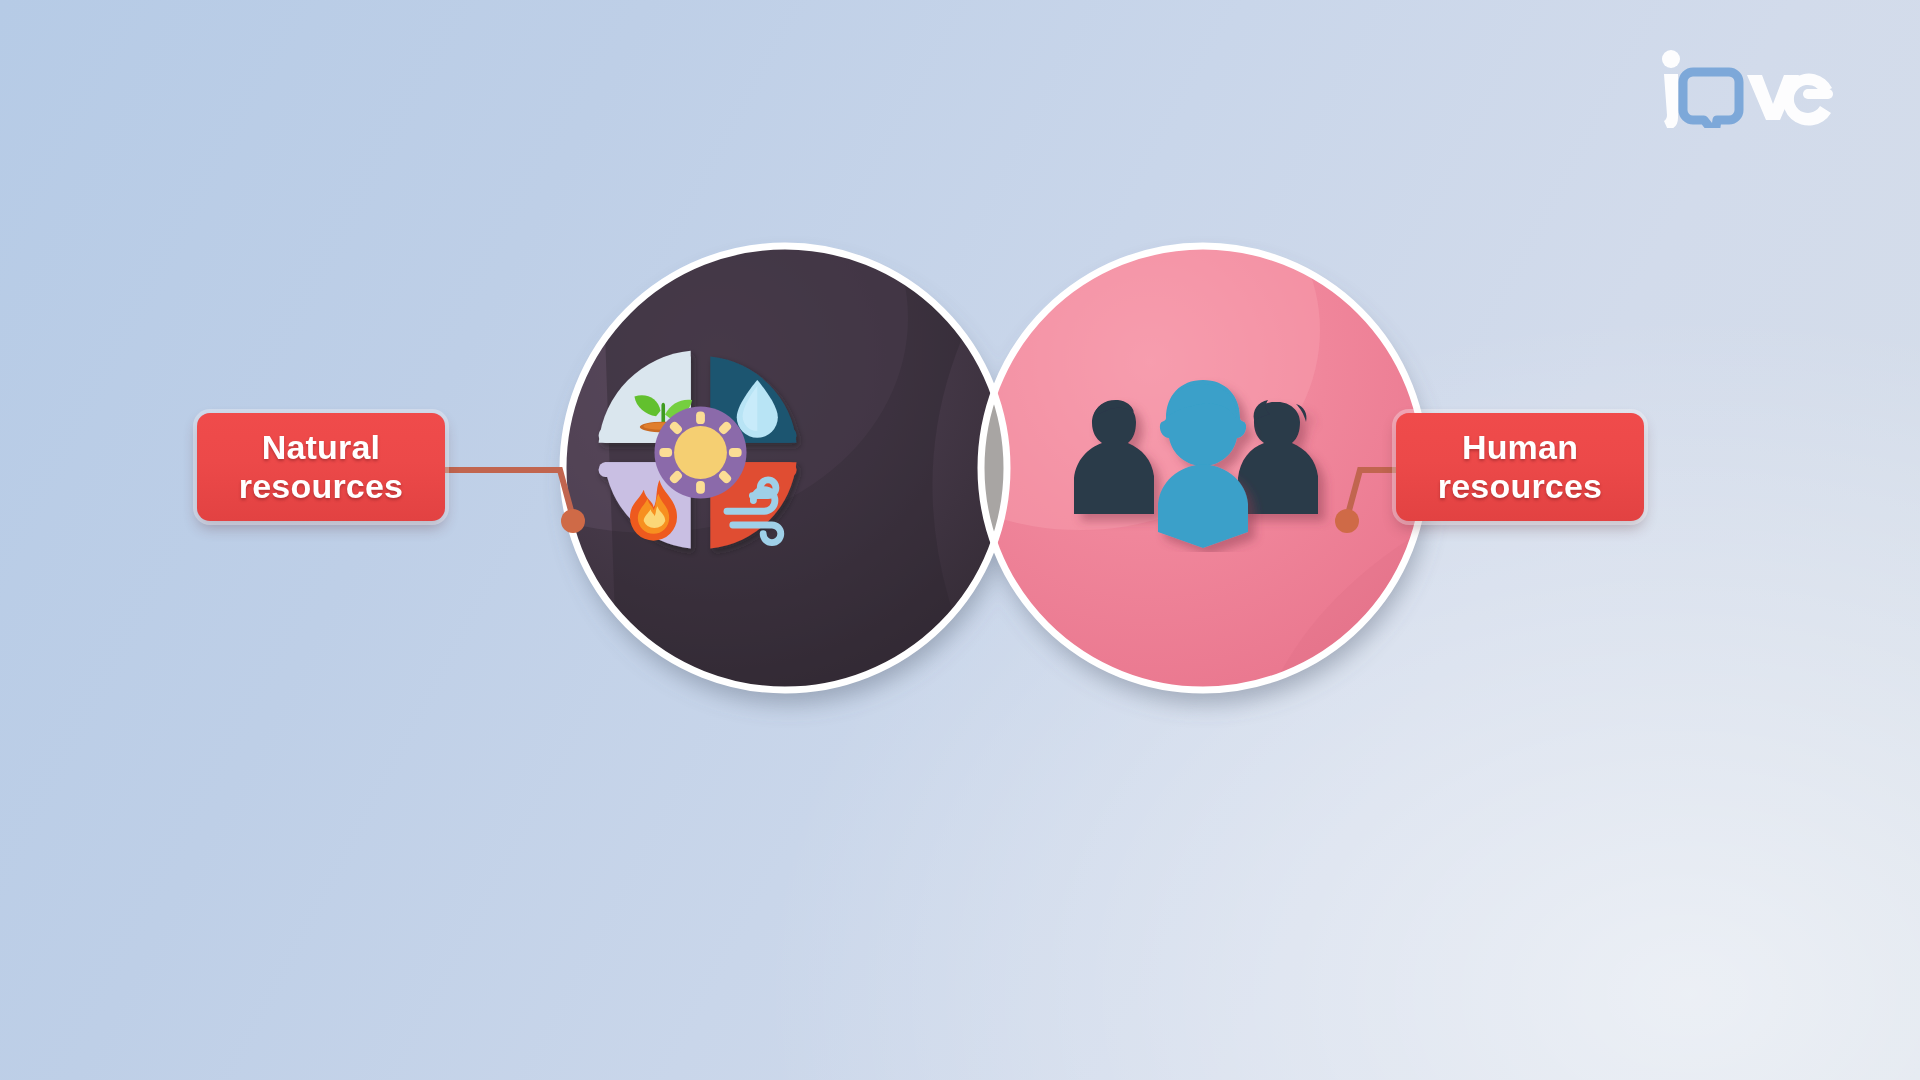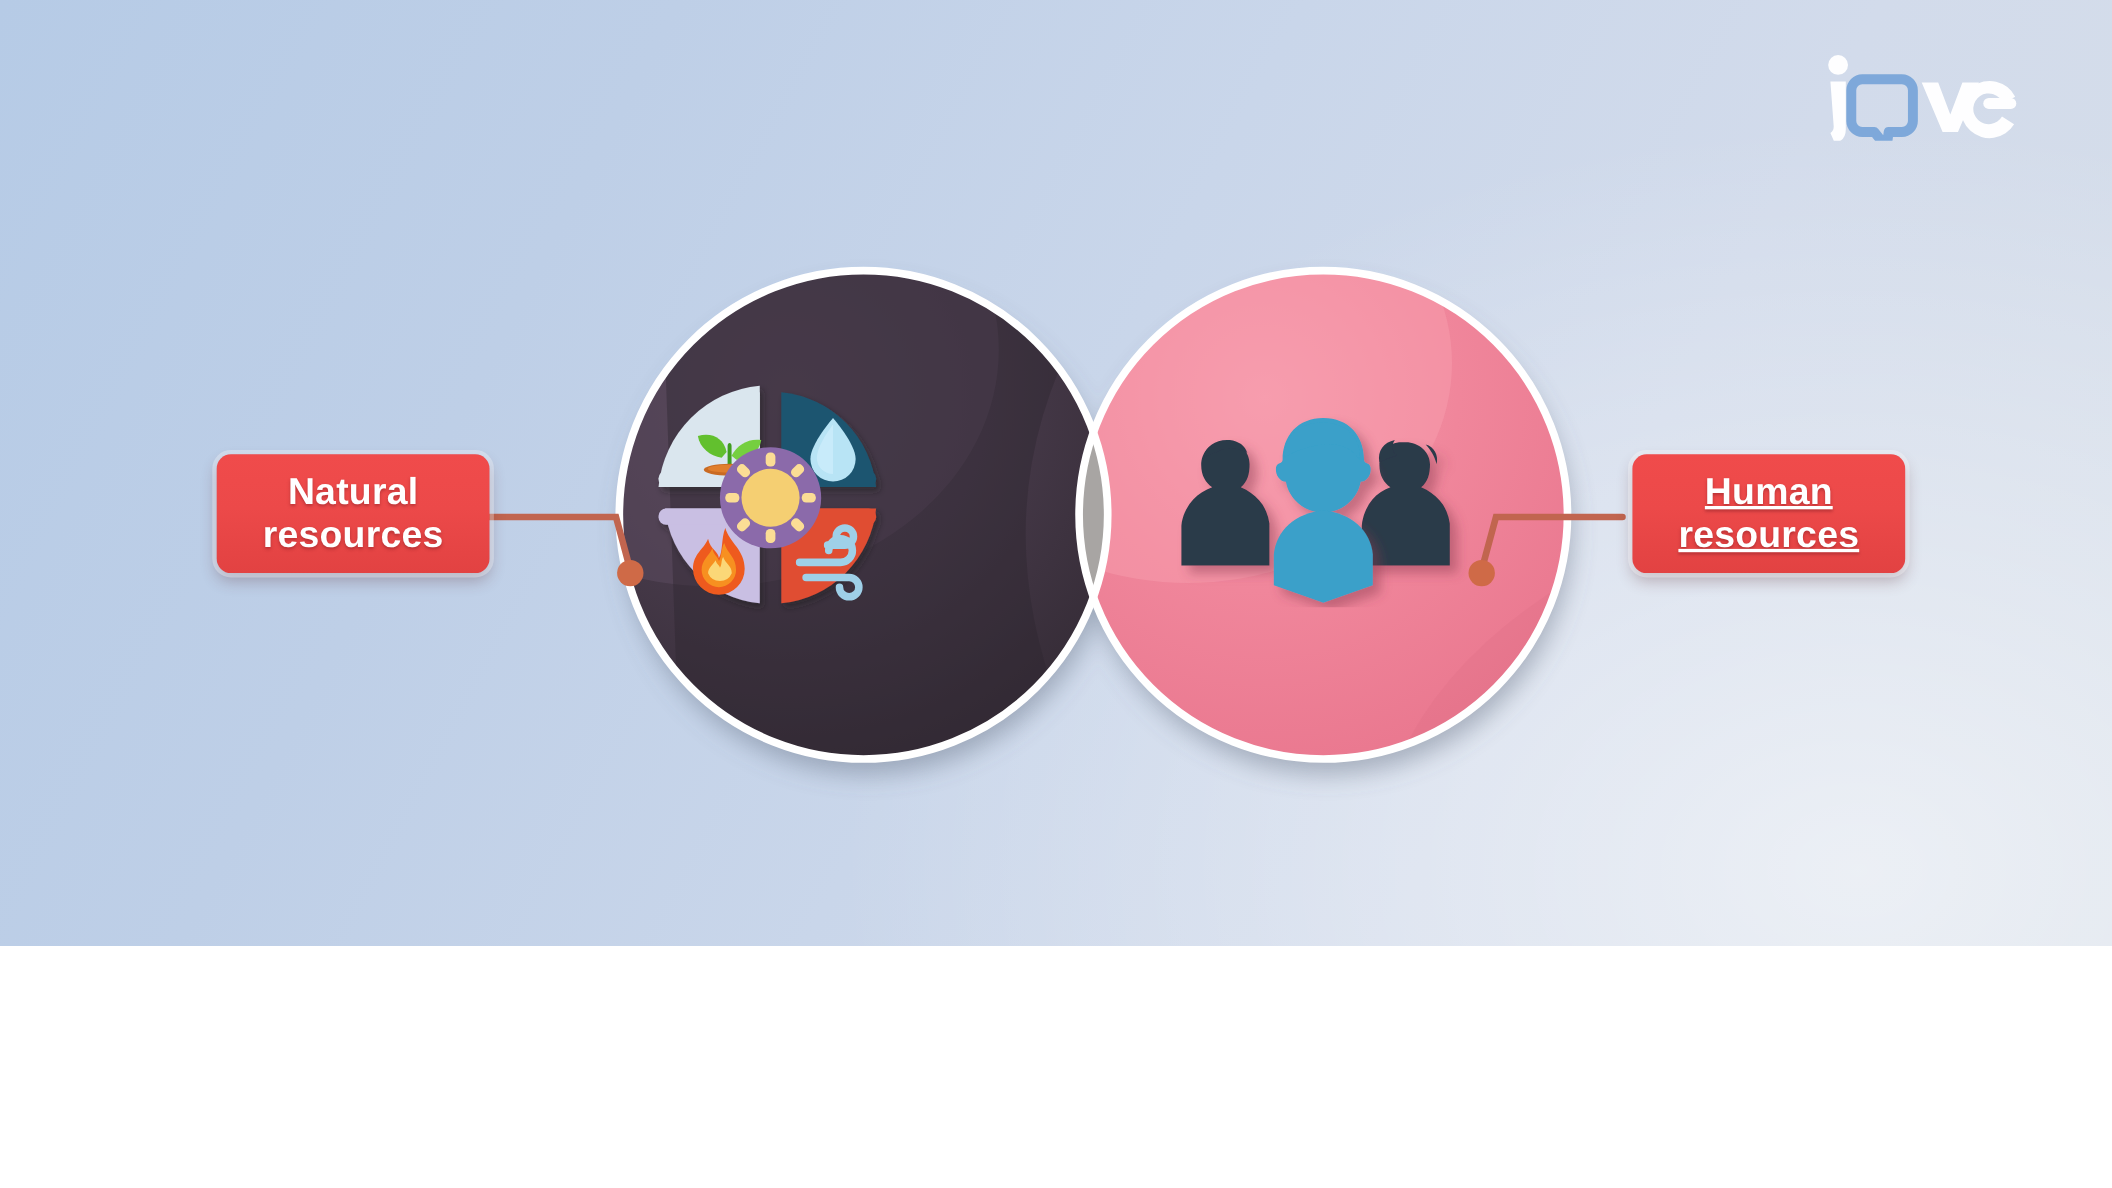--- a/index.html
+++ b/index.html
@@ -4,21 +4,21 @@
 <title>Resources Venn Diagram</title>
 <style>
   * { margin:0; padding:0; box-sizing:border-box; }
   html, body {
     width:1920px; height:1080px;
     overflow:hidden;
     font-family:"Liberation Sans", sans-serif;
   }
   #stage {
     position:relative;
-    width:1920px; height:860px;
+    width:1920px; height:1080px;
     background:
       radial-gradient(ellipse 1500px 1100px at 88% 92%, rgba(255,255,255,0.55) 0%, rgba(255,255,255,0.0) 62%),
       linear-gradient(118deg, #b6cbe6 0%, #becfe7 26%, #c9d6ea 50%, #d2dbeb 72%, #d6dee9 100%);
   }
 
   
   #logo {
     position:absolute; left:1655px; top:48px;
     width:190px; height:80px;
     user-select:none;
@@ -65,21 +65,21 @@
     color:#ffffff;
     text-align:center;
     line-height:1.14;
     font-size:34px;
     font-weight:bold;
     letter-spacing:0.2px;
     text-shadow:0 2px 3px rgba(120,25,30,0.45);
   }
   .label-box .l1, .label-box .l2 { display:block; white-space:nowrap; }
   #label-natural { left:197px; top:413px; }
-  #label-human   { left:1484px; top:413px;text-decoration:underline; }
+  #label-human   { left:1396px; top:413px; }
 
   
   #connectors {
     position:absolute; left:0; top:0; width:1920px; height:1080px;
     pointer-events:none;
   }
   #connectors svg { display:block; width:1920px; height:1080px; }
 </style>
 </head>
 <body>

